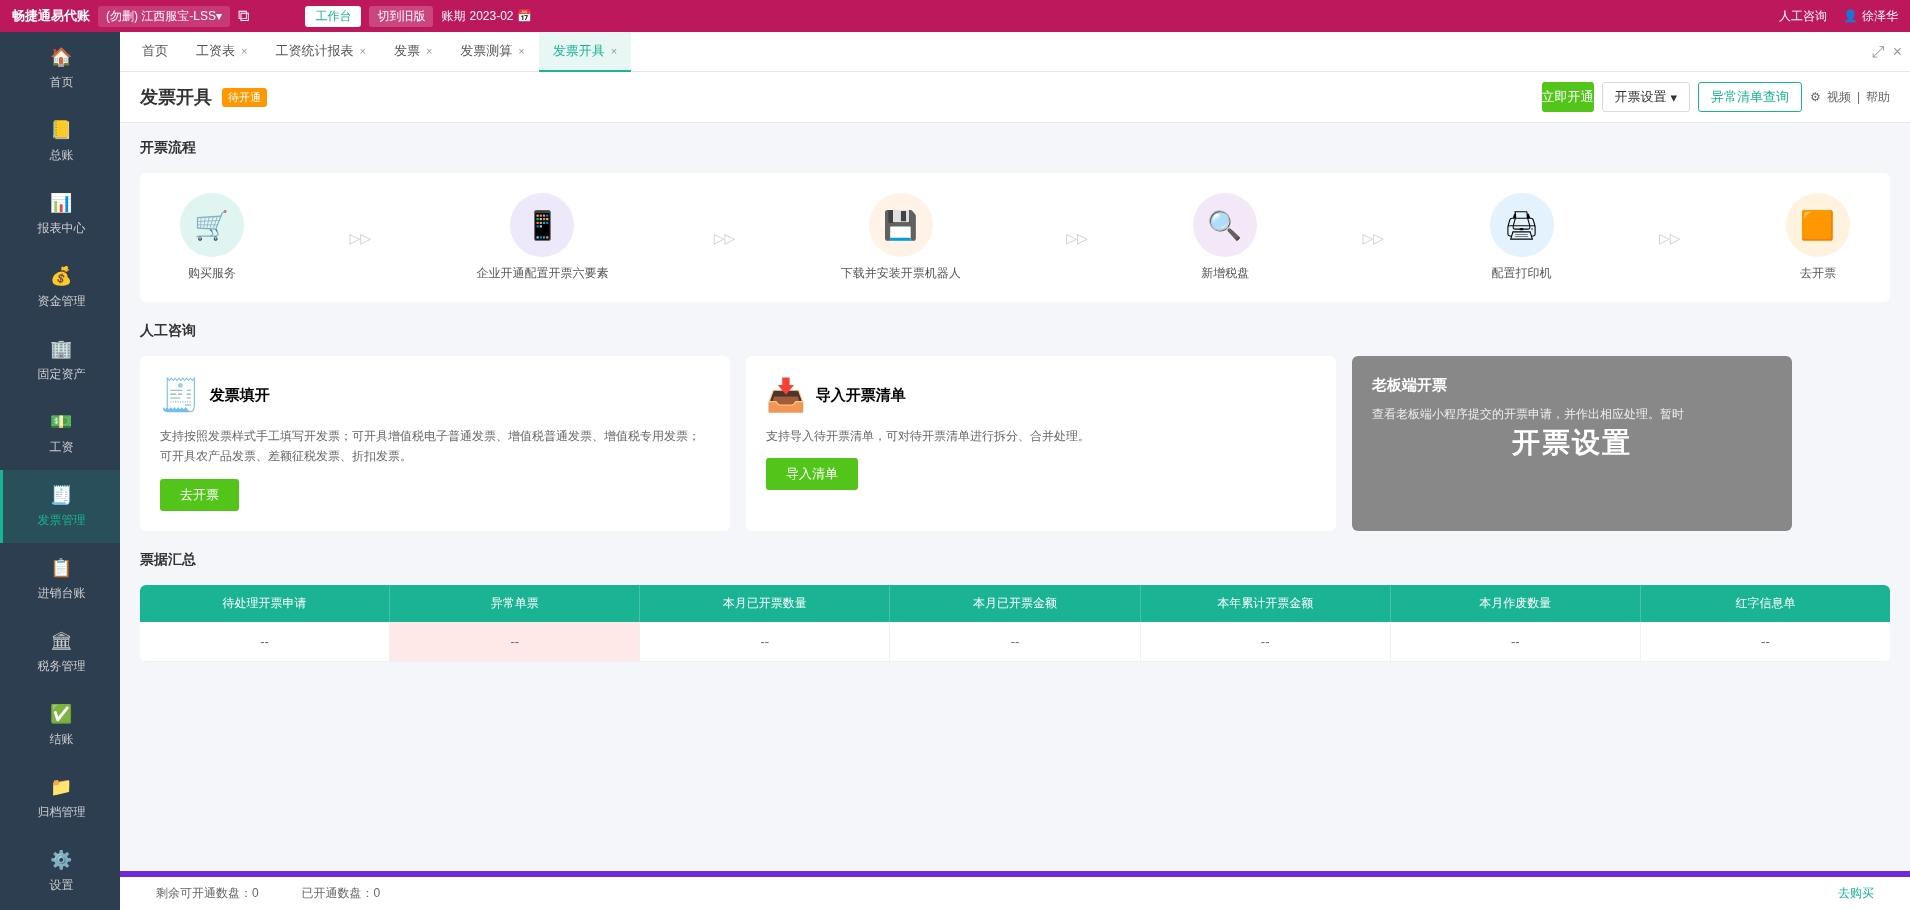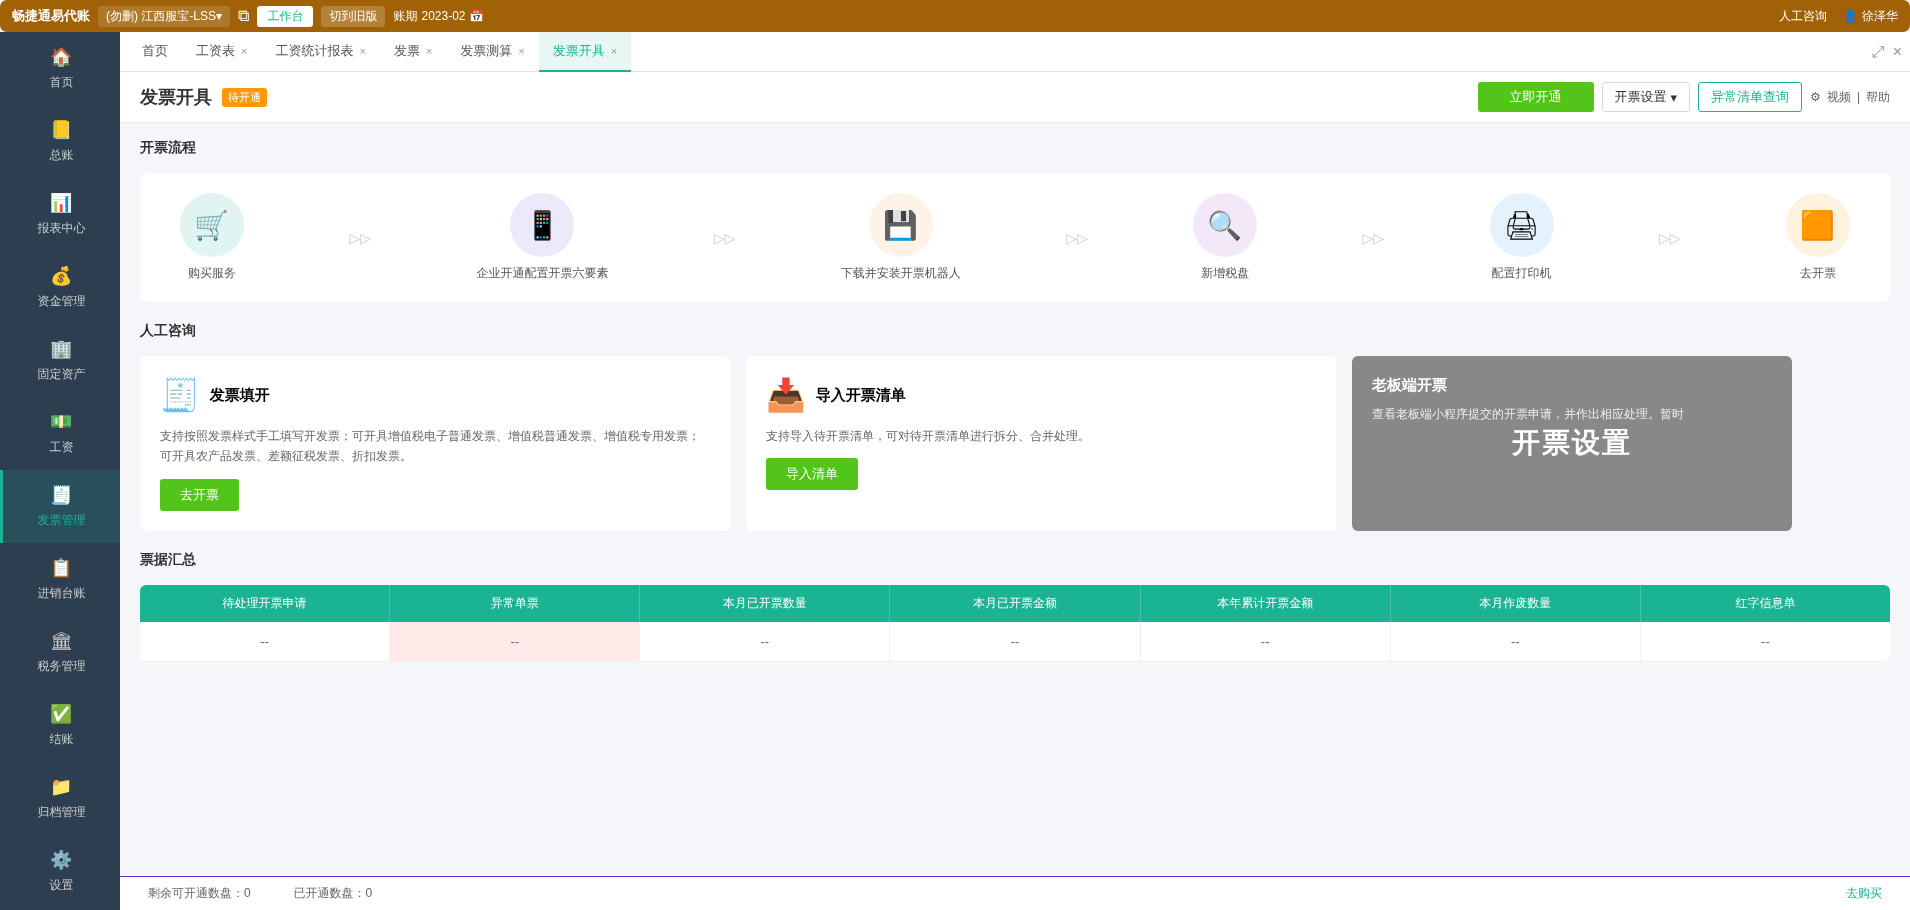--- a/index.html
+++ b/index.html
@@ -1,48 +1,48 @@
 <!DOCTYPE html>
 <html><head>
   <meta charset="utf-8">
   <style>
     * { box-sizing: border-box; margin: 0; padding: 0; font-family: 'Microsoft YaHei', SimHei, sans-serif; }
     body { width: 1910px; height: 910px; overflow: hidden; display: flex; flex-direction: column; background: #f0f2f5; }
 
     
     .top-bar {
       height: 32px;
-      background: #a16207;
+      background: #be185d;
       display: flex;
       align-items: center;
       justify-content: space-between;
       padding: 0 12px;
       color: #fff;
       font-size: 13px;
       flex-shrink: 0;
-      border-radius: 7px;
     }
     .top-bar-left { display: flex; align-items: center; gap: 8px; }
     .top-bar-logo { font-size: 13px; color: #fff; font-weight: bold; }
     .top-bar-company {
       background: rgba(255,255,255,0.15);
       border-radius: 3px;
       padding: 2px 8px;
       font-size: 12px;
       cursor: pointer;
       display: flex; align-items: center; 
     }
     .workbench-btn {
       background: #fff;
       color: #1ab394;
       border: none;
       border-radius: 3px;
       padding: 2px 10px;
       font-size: 12px;
       cursor: pointer;
+      margin-left: 48px;
     }
     .switch-btn {
       background: rgba(255,255,255,0.2);
       color: #fff;
       border: none;
       border-radius: 3px;
       padding: 2px 8px;
       font-size: 12px;
       cursor: pointer;
     }
@@ -122,21 +122,21 @@
       font-size: 11px;
       padding: 2px 6px;
       border-radius: 3px;
     }
     .page-header-actions { display: flex; align-items: center; gap: 8px; }
     .btn-primary {
       background: #52c41a;
       color: #fff;
       border: none;
       border-radius: 3px;
-      padding: 6px 32px;
+      padding: 6px 0;
       font-size: 13px;
       cursor: pointer;
       white-space: nowrap;
     }
     .btn-outline {
       background: #fff;
       color: #333;
       border: 1px solid #d9d9d9;
       border-radius: 3px;
       padding: 5px 12px;
@@ -266,22 +266,22 @@
       color: #666;
       border-right: 1px solid #f0f0f0;
       border-bottom: 1px solid #f0f0f0;
     }
     .summary-cell:last-child { border-right: none; }
     .summary-cell.highlight { background: #ffe8e8; }
 
     
     .page-footer {
       background: #fff;
-      border-top: 1px solid #6d28d9;
-      padding: 8px 28px;
+      border-top: 6px solid #6d28d9;
+      padding: 8px 36px;
       display: flex;
       align-items: center;
       justify-content: space-between;
       font-size: 12px;
       color: #666;
       flex-shrink: 0;
     }
     .footer-link { color: #1ab394; cursor: pointer; }
 
     

